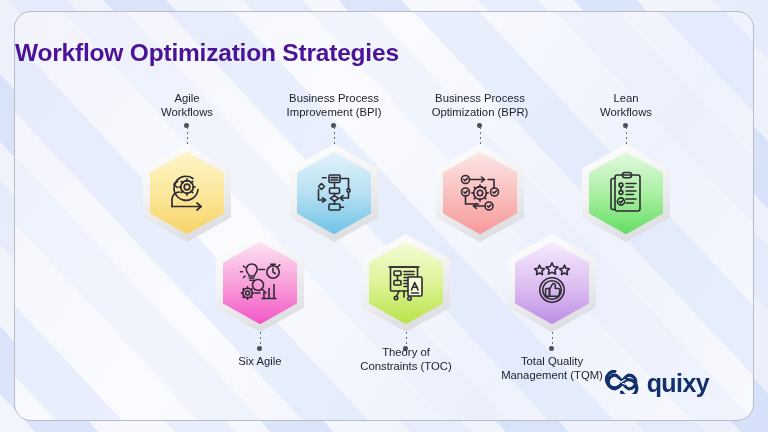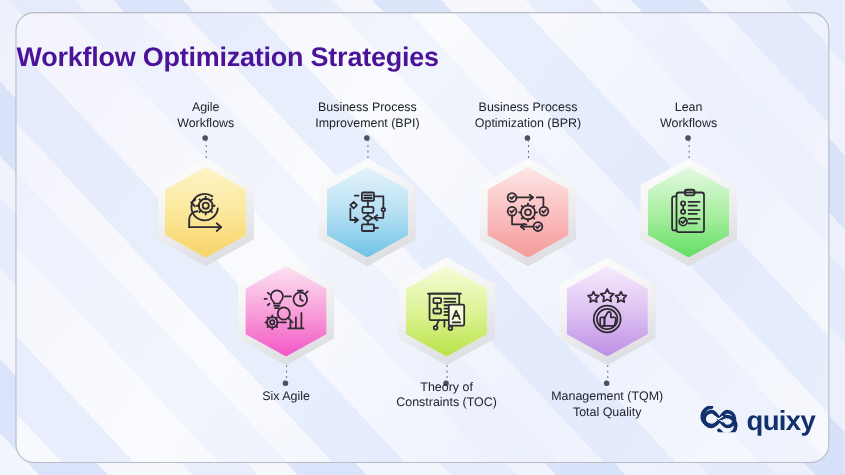--- a/index.html
+++ b/index.html
@@ -142,21 +142,21 @@
     left: 77px;
     width: 4.6px;
     height: 4.6px;
     border-radius: 50%;
     background: #4b5160;
   }
 
   
   #logo {
     position: absolute;
-    right: 12px;
+    right: 44px;
     bottom: 22px;
     display: flex;
     align-items: center;
     gap: 7px;
   }
   #logo-text {
     font-size: 25px;
     font-weight: bold;
     letter-spacing: -0.6px;
     color: #12306b;
@@ -367,22 +367,22 @@
             <circle cx="24" cy="29" r="9.3"></circle>
             <path d="M21.5 27.5v7.8"></path>
             <path d="M18.8 27.5h2.7v7.8h-2.7a1.2 1.2 0 0 1-1.2-1.2v-5.4a1.2 1.2 0 0 1 1.2-1.2z"></path>
             <path d="M21.5 28.2l2.8-4.9a1.6 1.6 0 0 1 3 .8v3.4h3a1.6 1.6 0 0 1 1.6 1.9l-.9 4.4a1.8 1.8 0 0 1-1.8 1.5h-7.7"></path>
           </svg>
         </div>
       </div>
       <div class="conn" style="top:98px; height:15px;"></div>
       <div class="conn-dot" style="top:112px;"></div>
       <div class="label" style="top:121px;">
+        <div>Total Quality</div>
         <div>Management (TQM)</div>
-        <div>Total Quality</div>
       </div>
     </div>
 
     <div id="logo">
       <span>
         <svg width="36" height="24" viewBox="0 0 36 24" fill="none">
           <path d="M11 3.5a8.5 8.5 0 1 0 0 17c3.2 0 5.5-2 7-4.2 1.5-2.2 3.8-4.2 7-4.2a8.5 8.5 0 1 1 0 17c-3.2 0-5.5-2-7-4.2" stroke="#12306b" stroke-width="3.4" stroke-linecap="round" transform="translate(0,-2.2) scale(0.98)"></path>
           <path d="M11 5.2a6.8 6.8 0 1 0 0 13.6c5.4 0 8.6-13.6 14-13.6a6.8 6.8 0 1 1 0 13.6c-5.4 0-8.6-13.6-14-13.6z" stroke="#12306b" stroke-width="3.2" fill="none"></path>
           <path d="M13.5 9.5l7.5 5M13.5 14.5l7.5-5" stroke="#ffffff" stroke-width="1.1" stroke-linecap="round"></path>
         </svg>

